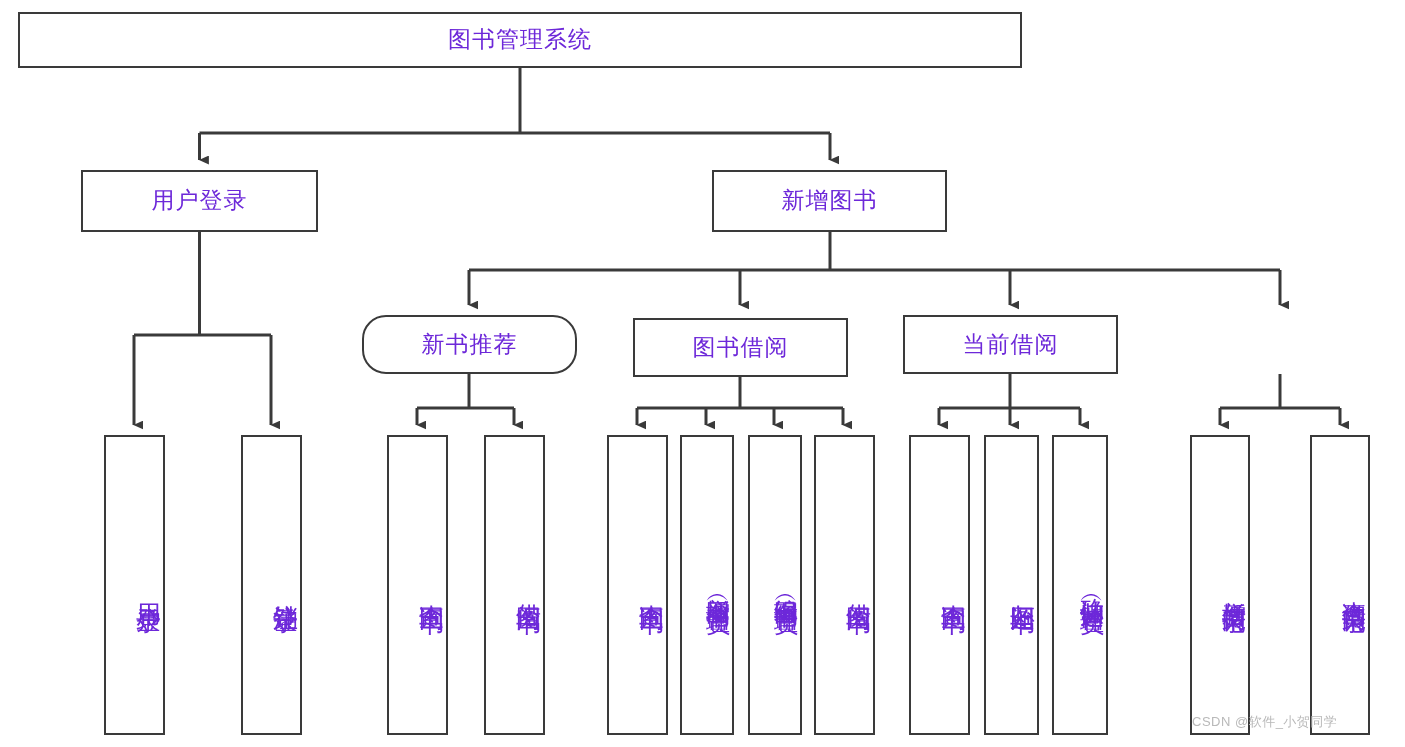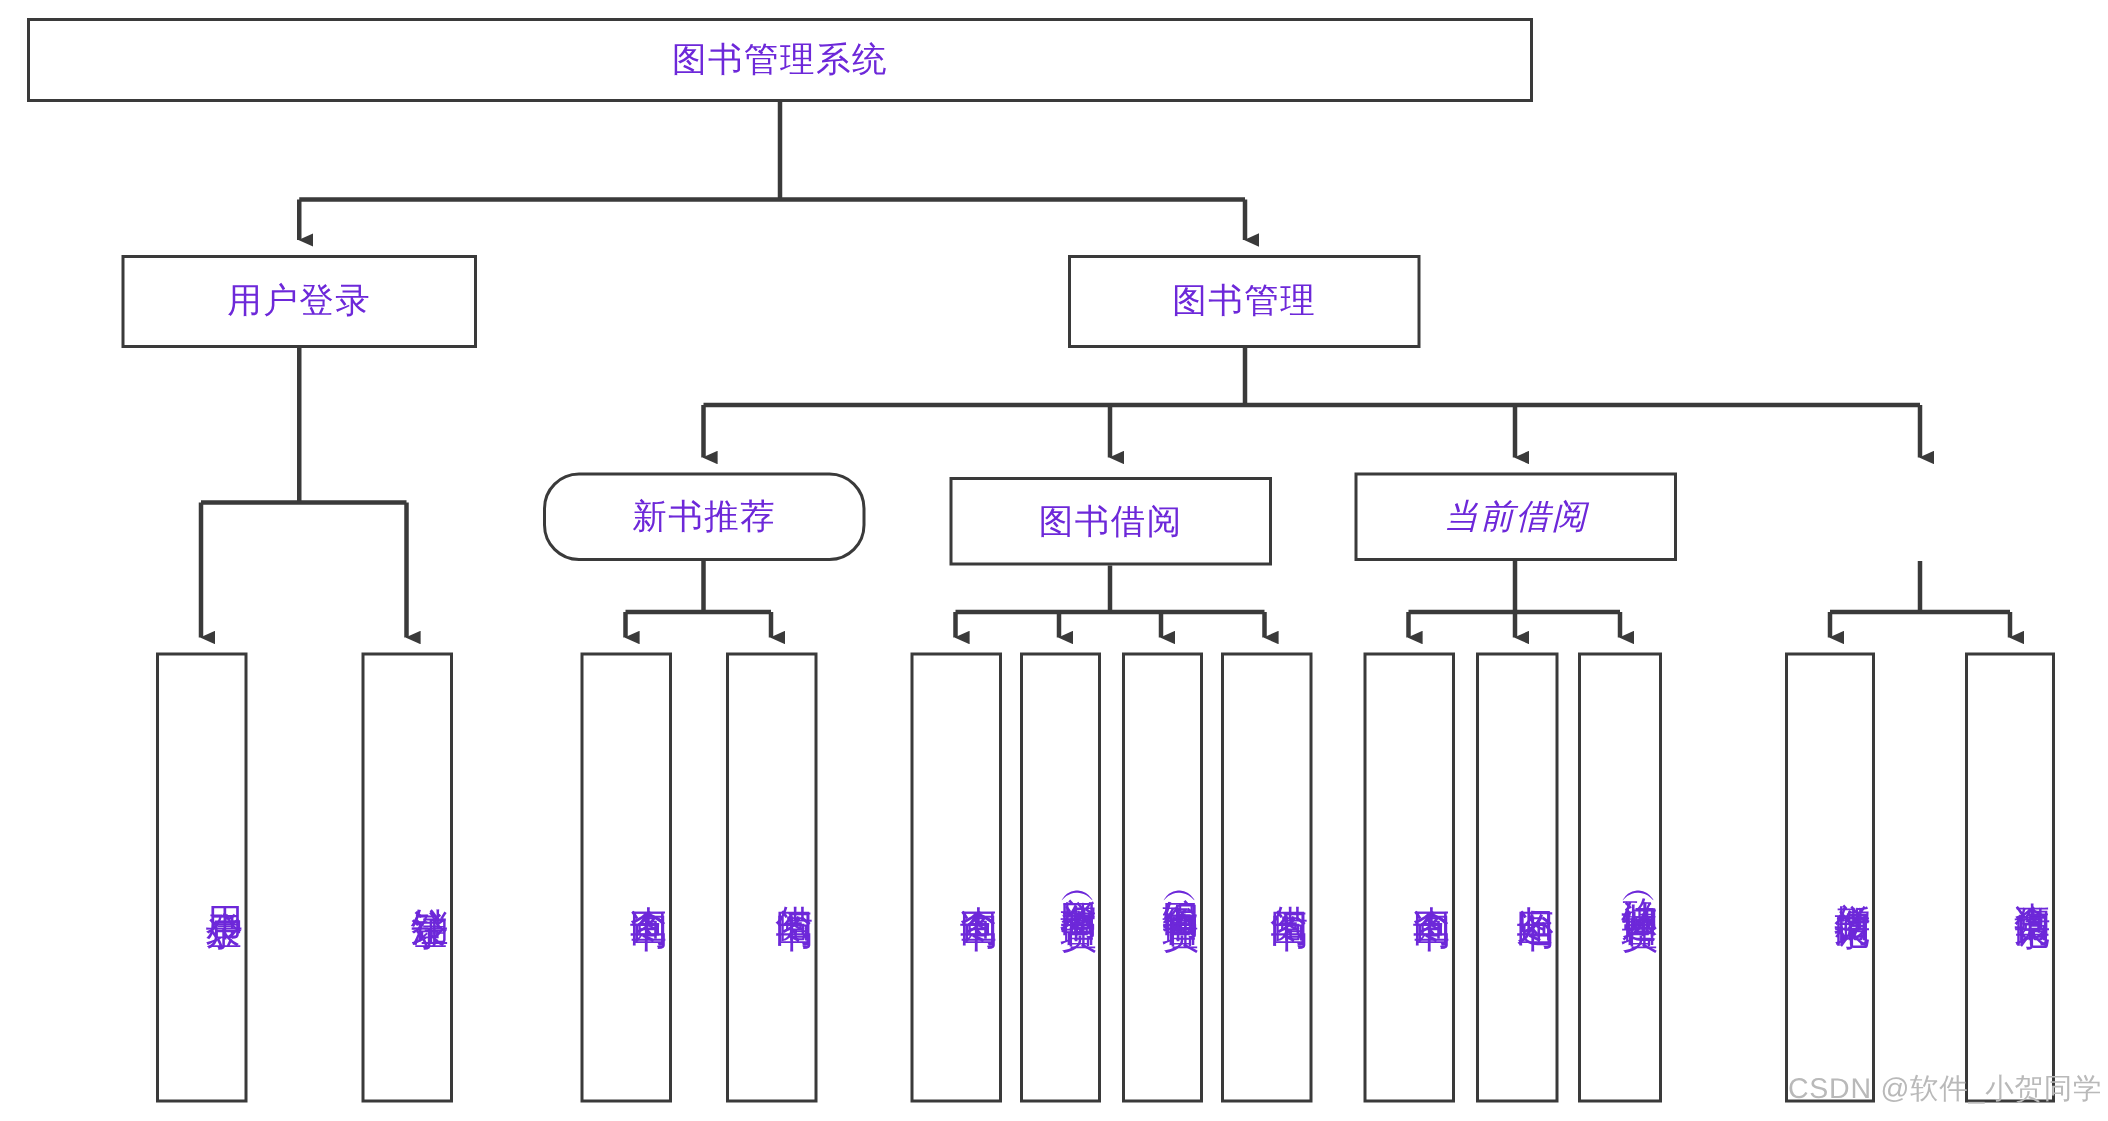--- a/index.html
+++ b/index.html
@@ -54,21 +54,21 @@
     font-size: 24px;
   }
   .node.v .vtxt {
     writing-mode: vertical-rl;
     text-orientation: upright;
     display: block;
   }
   .watermark {
     position: absolute;
     color: #b9b9b9;
-    font-size: 19px;
+    font-size: 13px;
     letter-spacing: 0.5px;
     white-space: nowrap;
   }
 </style>
 </head>
 <body>
 
 <div id="canvas">
 
   <svg class="wires" viewBox="0 0 1405 747" xmlns="http://www.w3.org/2000/svg">
@@ -122,30 +122,30 @@
   </svg>
 
   <div class="node h" style="left:18px; top:12px; width:1004px; height:56px;">
     <span>图书管理系统</span>
   </div>
 
   <div class="node h" style="left:81px; top:170px; width:237px; height:62px;">
     <span>用户登录</span>
   </div>
   <div class="node h" style="left:712px; top:170px; width:235px; height:62px;">
-    <span>图书管理</span>
+    <span>新增图书</span>
   </div>
 
   <div class="node h" style="left:362px; top:315px; width:215px; height:59px;border-radius:24px;">
     <span>新书推荐</span>
   </div>
   <div class="node h" style="left:633px; top:318px; width:215px; height:59px;">
     <span>图书借阅</span>
   </div>
-  <div class="node h" style="left:903px; top:315px; width:215px; height:59px;font-style:italic;">
+  <div class="node h" style="left:903px; top:315px; width:215px; height:59px;">
     <span>当前借阅</span>
   </div>
 
   <div class="node v" style="left:104px; top:435px; width:61px; height:300px;">
     <span class="vtxt">用户登录</span>
   </div>
   <div class="node v" style="left:241px; top:435px; width:61px; height:300px;">
     <span class="vtxt">注销登录</span>
   </div>
 

